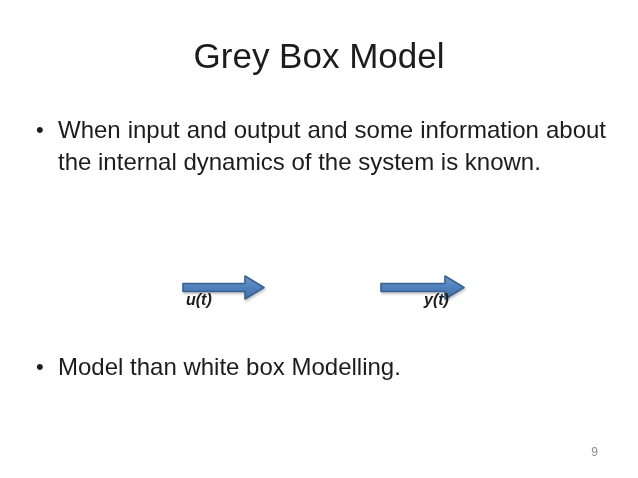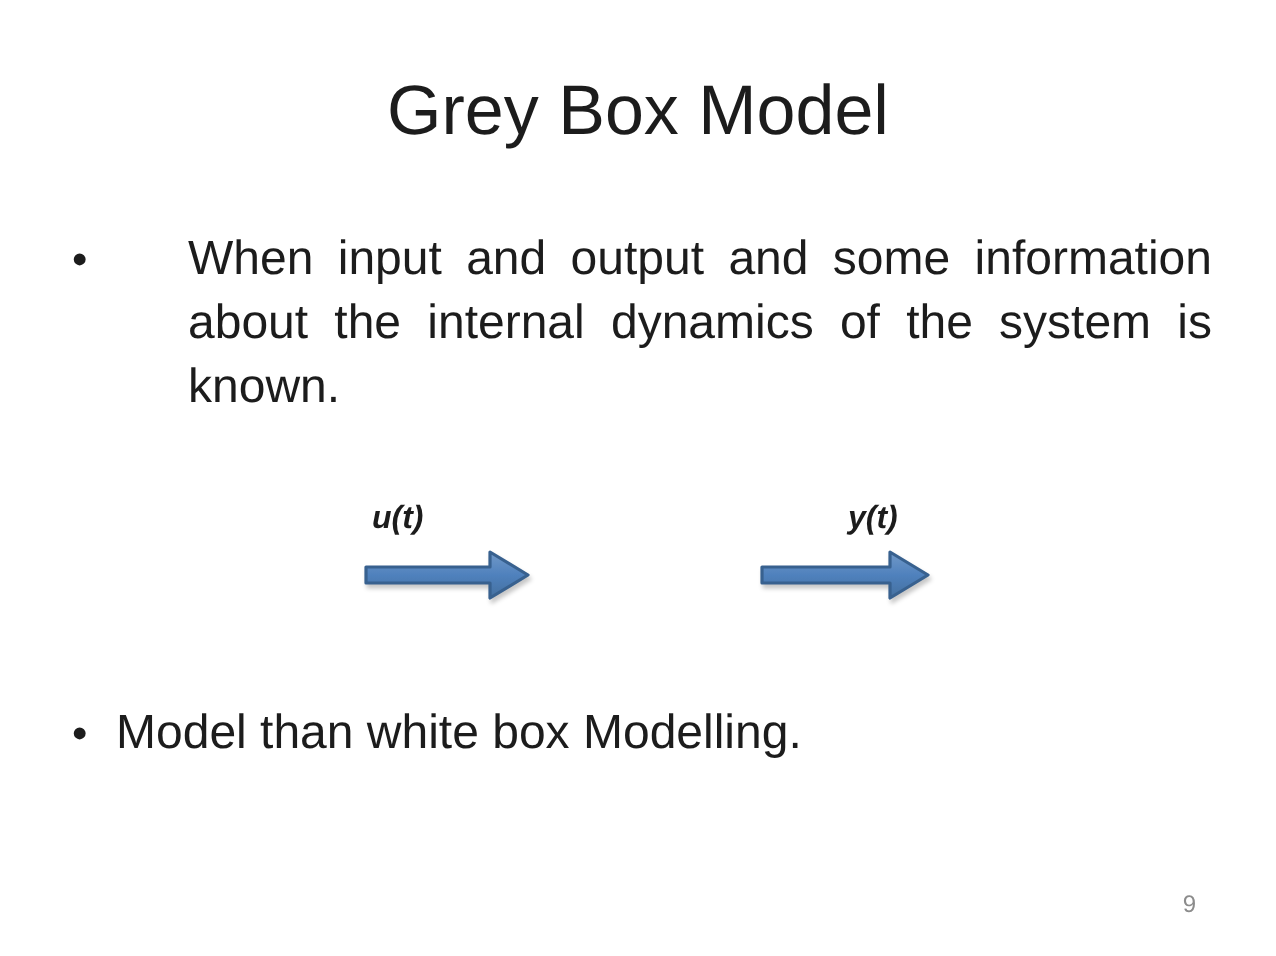--- a/index.html
+++ b/index.html
@@ -37,30 +37,31 @@
     line-height: 32px;
     color: #1c1c1c;
   }
   .bullet-item .bullet-text {
     flex: 1;
     font-size: 24px;
     line-height: 32px;
     color: #1c1c1c;
   }
   .bullet-1 { top: 114px; }
-  .bullet-1 .bullet-text { text-align: justify; margin-left: 36px; }
+  .bullet-1 .bullet-text { text-align: justify; }
   .bullet-2 { top: 351px; }
 
   
   .flow-label {
     position: absolute;
     font-size: 16px;
     font-style: italic;
     font-weight: 700;
     color: #1c1c1c;
+    margin-top: 40px;
   }
   .label-u { left: 186px; top: 251px; }
   .label-y { left: 424px; top: 251px; }
   .process-box {
     position: absolute;
     left: 264px;
     top: 246px;
     width: 117px;
     height: 79px;
     border: 2px solid #7f7f7f;

